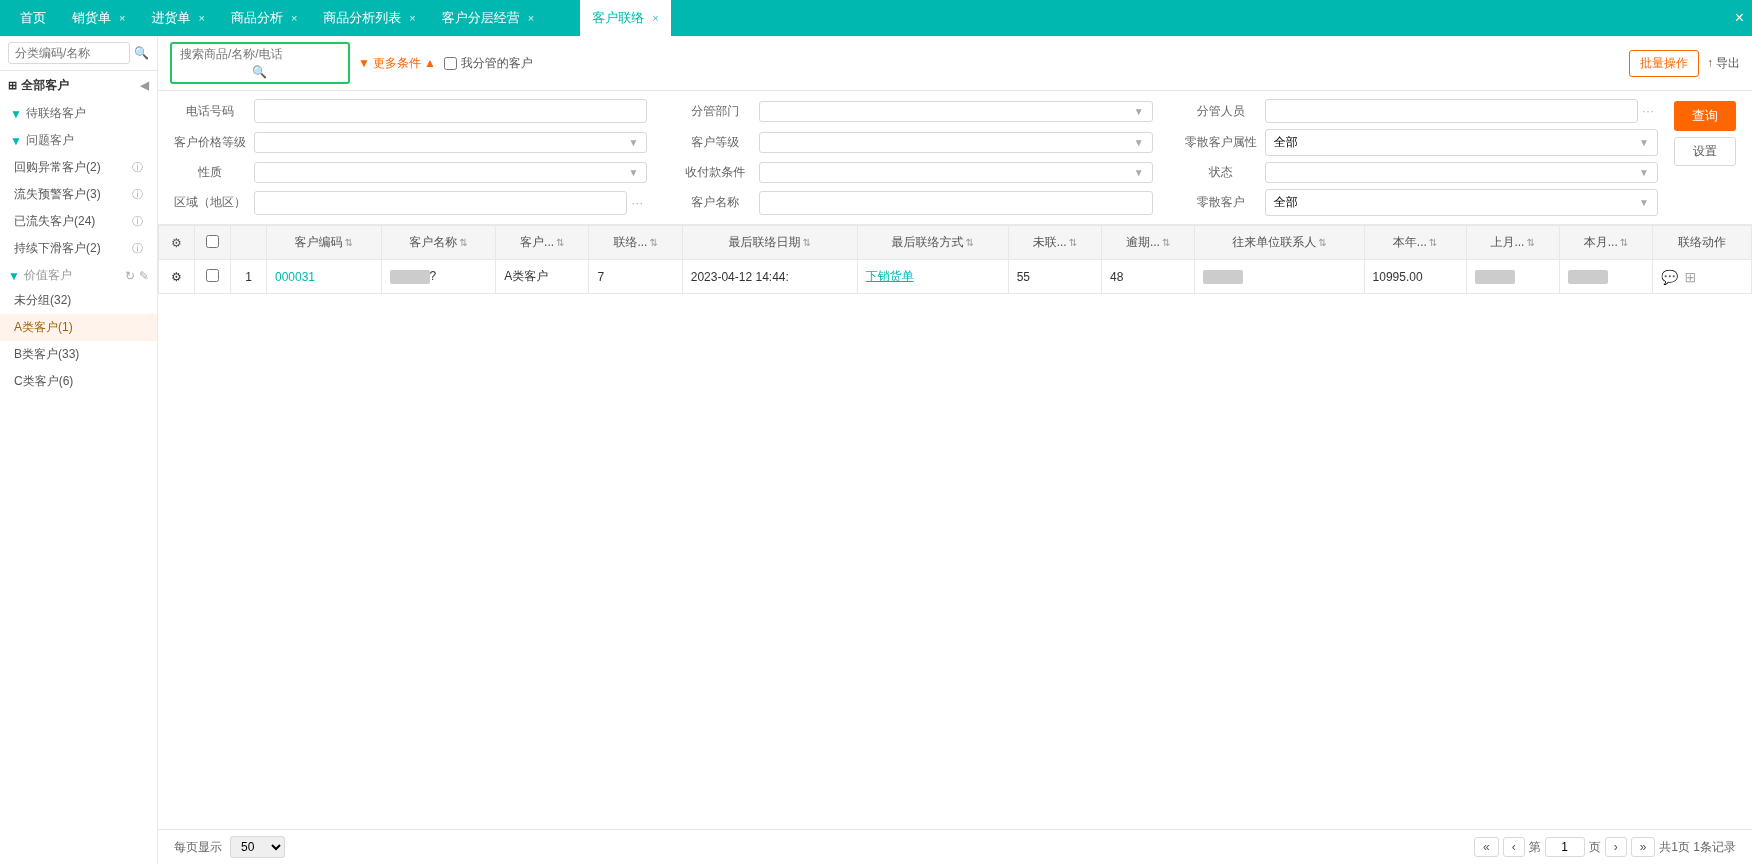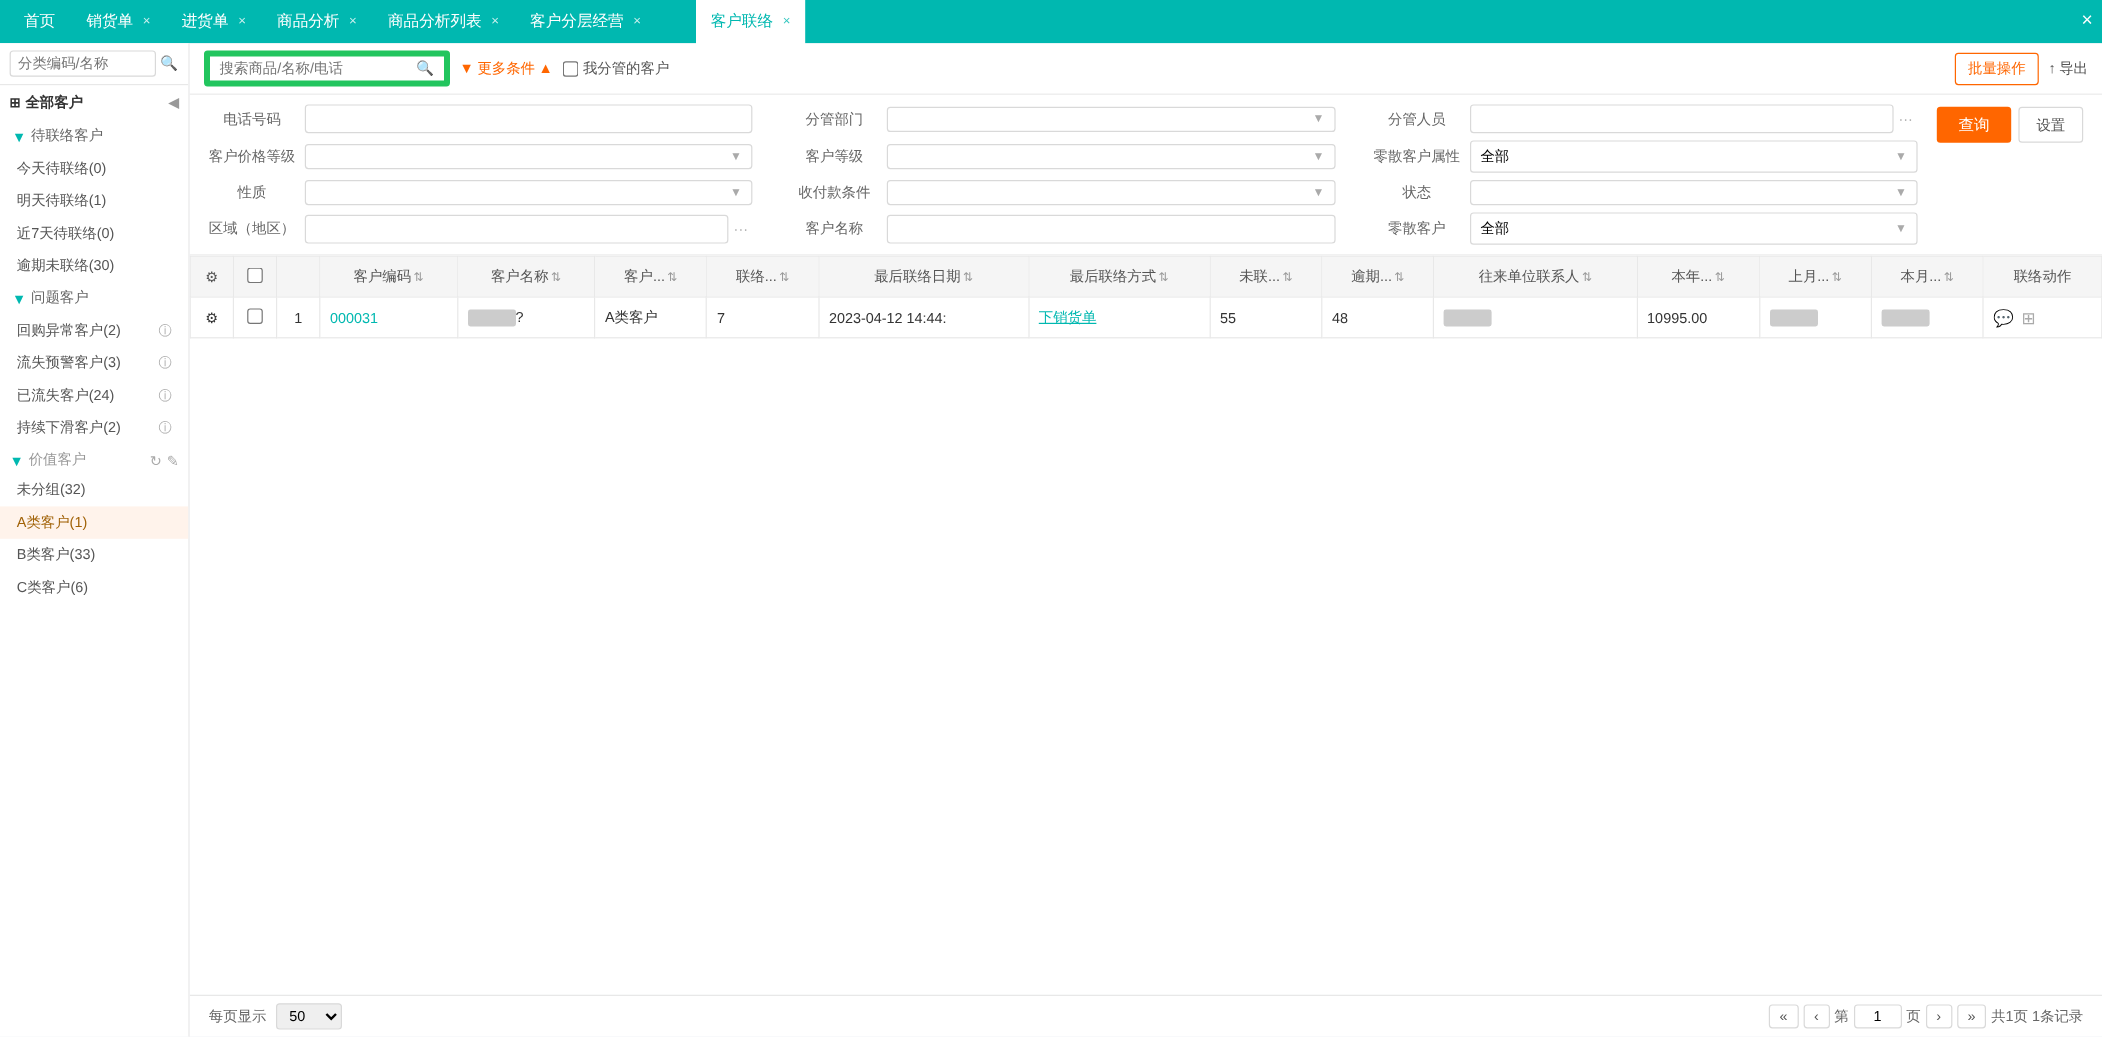--- a/index.html
+++ b/index.html
@@ -27,21 +27,21 @@
     .sidebar-item.active { background: #fff3eb; color: #a16207; }
 
     .sidebar-group-title { padding: 5px 8px 3px; color: #999; font-size: 11px; display: flex; align-items: center; gap: 4px; }
     .sidebar-group-title .actions { margin-left: auto; display: flex; gap: 4px; }
 
     
     .content-area { flex: 1; display: flex; flex-direction: column; overflow: hidden; }
 
     
     .filter-bar { background: #fff; border-bottom: 1px solid #e8e8e8; padding: 6px 12px; display: flex; align-items: center; gap: 8px; flex-shrink: 0; }
-    .filter-search { display: flex; align-items: center; border: 5px solid #22c55e; border-radius: 3px; padding: 3px 8px; gap: 4px; }
+    .filter-search { display: flex; align-items: center; border: 2px solid #22c55e; border-radius: 3px; padding: 3px 8px; gap: 4px; flex-direction: column; }
     .filter-search input { border: none; outline: none; font-size: 12px; width: 160px; }
     .filter-more { color: #f60; cursor: pointer; display: flex; align-items: center; gap: 3px; font-size: 12px; }
     .filter-checkbox { display: flex; align-items: center; gap: 4px; color: #555; cursor: pointer; }
     .filter-actions { margin-left: auto; display: flex; gap: 8px; align-items: center; }
     .btn-batch { color: #f60; border: 1px solid #f60; background: #fff; padding: 4px 10px; border-radius: 3px; cursor: pointer; font-size: 12px; }
     .btn-export { color: #555; cursor: pointer; font-size: 12px; display: flex; align-items: center; gap: 3px; }
 
     
     .adv-filter { background: #fff; border-bottom: 1px solid #e8e8e8; padding: 8px 16px; flex-shrink: 0; }
     .adv-filter-row { display: flex; gap: 0; align-items: center; margin-bottom: 6px; }
@@ -110,26 +110,20 @@
       <span style="font-size:11px;margin-right:4px;">⊞</span>
       <span>全部客户</span>
       <span class="collapse-icon">◀</span>
     </div>
 
     <div class="sidebar-group-label">
       <span style="color:#00b8b0;">▼</span>
       <span>待联络客户</span>
     </div>
 
-    <div id="pending-items-container">
-        <div class="sidebar-item">今天待联络(0)</div>
-        <div class="sidebar-item">明天待联络(1)</div>
-        <div class="sidebar-item">近7天待联络(0)</div>
-        <div class="sidebar-item">逾期未联络(30)</div>
-      </div>
 
     <div class="sidebar-group-label">
       <span style="color:#00b8b0;">▼</span>
       <span>问题客户</span>
     </div>
     <div id="problem-items-container">
         <div class="sidebar-item">回购异常客户(2)<span style="margin-left: auto; color: rgb(170, 170, 170); font-size: 11px;">ⓘ</span></div>
         <div class="sidebar-item">流失预警客户(3)<span style="margin-left: auto; color: rgb(170, 170, 170); font-size: 11px;">ⓘ</span></div>
         <div class="sidebar-item">已流失客户(24)<span style="margin-left: auto; color: rgb(170, 170, 170); font-size: 11px;">ⓘ</span></div>
         <div class="sidebar-item">持续下滑客户(2)<span style="margin-left: auto; color: rgb(170, 170, 170); font-size: 11px;">ⓘ</span></div>
@@ -266,21 +260,21 @@
             <div style="width:32px;"></div>
             <div class="filter-field">
               <span class="filter-label">零散客户</span>
               <div class="filter-select">
                 <span>全部</span>
                 <span class="filter-select-arrow">▼</span>
               </div>
             </div>
           </div>
         </div>
-        <div style="display:flex;flex-direction:row;gap:6px;padding-top:2px;justify-content:flex-end;">
+        <div style="display:flex;flex-direction:column;gap:6px;padding-top:2px;justify-content:flex-end;">
           <button class="btn-query">查询</button>
           <button class="btn-setting">设置</button>
         </div>
       </div>
     </div>
 
     <div class="table-area">
       <table>
         <thead>
           <tr>

